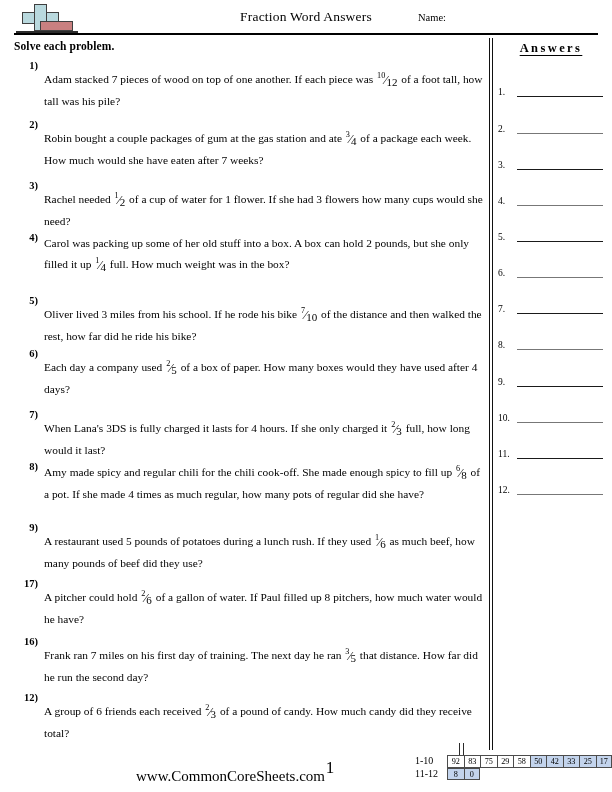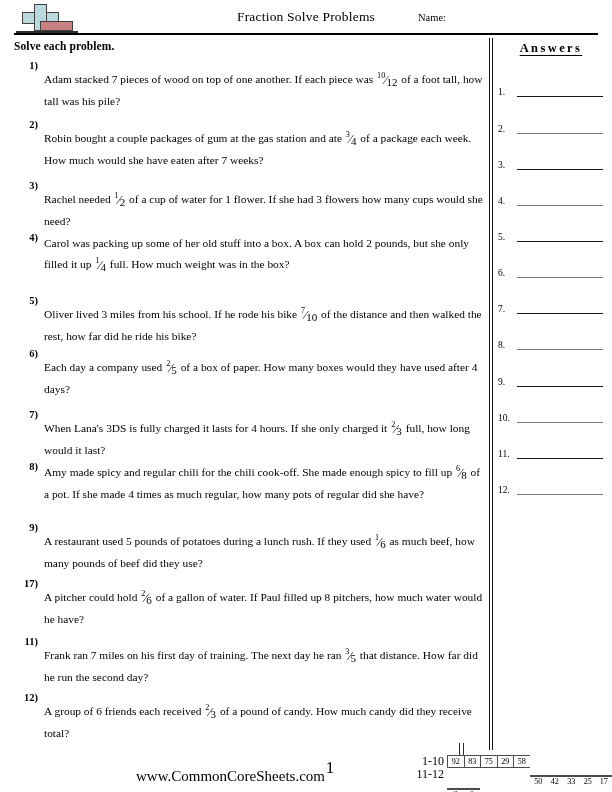--- a/index.html
+++ b/index.html
@@ -232,58 +232,58 @@
     text-align: center;
     font-size: 17px;
   }
   .score-table {
     position: absolute;
     left: 415px; top: 3px;
   }
   .score-row { display: flex; align-items: stretch; height: 12.5px; }
   .score-label {
     width: 29px;
-    font-size: 12px;
-    text-align: right;
+    font-size: 10px;
+    text-align: left;
     padding-right: 3px;
     line-height: 12.5px;
   }
   .score-cell {
     width: 16.5px;
     font-size: 8.2px;
     text-align: center;
     line-height: 11.5px;
     border: 0.8px solid #4c4c4c;
     border-right: none;
     box-sizing: border-box;
     background: #ffffff;
   }
   .score-cell:last-child { border-right: 0.8px solid #4c4c4c; }
   .score-row.r2 .score-cell:nth-child(3) { border-right: 0.8px solid #4c4c4c; }
-  .score-cell.hl { background: #c3d4ed; margin-top: 20px; }
+  .score-cell.hl { background: #c3d4ed; }
   .score-tick {
     position: absolute;
     left: 44px; top: -12px;
     width: 0; height: 12px;
     border-left: 1.4px solid #2b2b2b;
   }
   .score-tick.t2 { left: 47.5px; }
 </style>
 </head>
 <body>
 
 <div class="header">
   <div class="logo">
     <div class="plus-h"></div>
     <div class="plus-v"></div>
     <div class="plus-fill"></div>
     <div class="bar"></div>
     <div class="base"></div>
   </div>
-  <div class="title">Fraction Solve Problems</div>
+  <div class="title">Fraction Word Answers</div>
   <div class="name-label">Name:</div>
   <div class="rule-top"></div>
 </div>
 
 <div class="instruction">Solve each problem.</div>
 
 <div class="vdivider">
   <i class="a"></i>
     <i class="b"></i>
 </div>
@@ -323,21 +323,21 @@
     </div>
     <div class="problem" style="top: 466px;">
       <div class="pnum">9)</div>
       <div class="ptext">A restaurant used 5 pounds of potatoes during a lunch rush. If they used <span class="frac"><span class="n">1</span><span class="s">⁄</span><span class="d">6</span></span> as much beef, how many pounds of beef did they use?</div>
     </div>
     <div class="problem" style="top: 522px;">
       <div class="pnum">17)</div>
       <div class="ptext">A pitcher could hold <span class="frac"><span class="n">2</span><span class="s">⁄</span><span class="d">6</span></span> of a gallon of water. If Paul filled up 8 pitchers, how much water would he have?</div>
     </div>
     <div class="problem" style="top: 580px;">
-      <div class="pnum">11)</div>
+      <div class="pnum">16)</div>
       <div class="ptext">Frank ran 7 miles on his first day of training. The next day he ran <span class="frac"><span class="n">3</span><span class="s">⁄</span><span class="d">5</span></span> that distance. How far did he run the second day?</div>
     </div>
     <div class="problem" style="top: 636px;">
       <div class="pnum">12)</div>
       <div class="ptext">A group of 6 friends each received <span class="frac"><span class="n">2</span><span class="s">⁄</span><span class="d">3</span></span> of a pound of candy. How much candy did they receive total?</div>
     </div>
   </div>
 
 <div class="answers-panel">
   <div class="answers-title">Answers</div>

